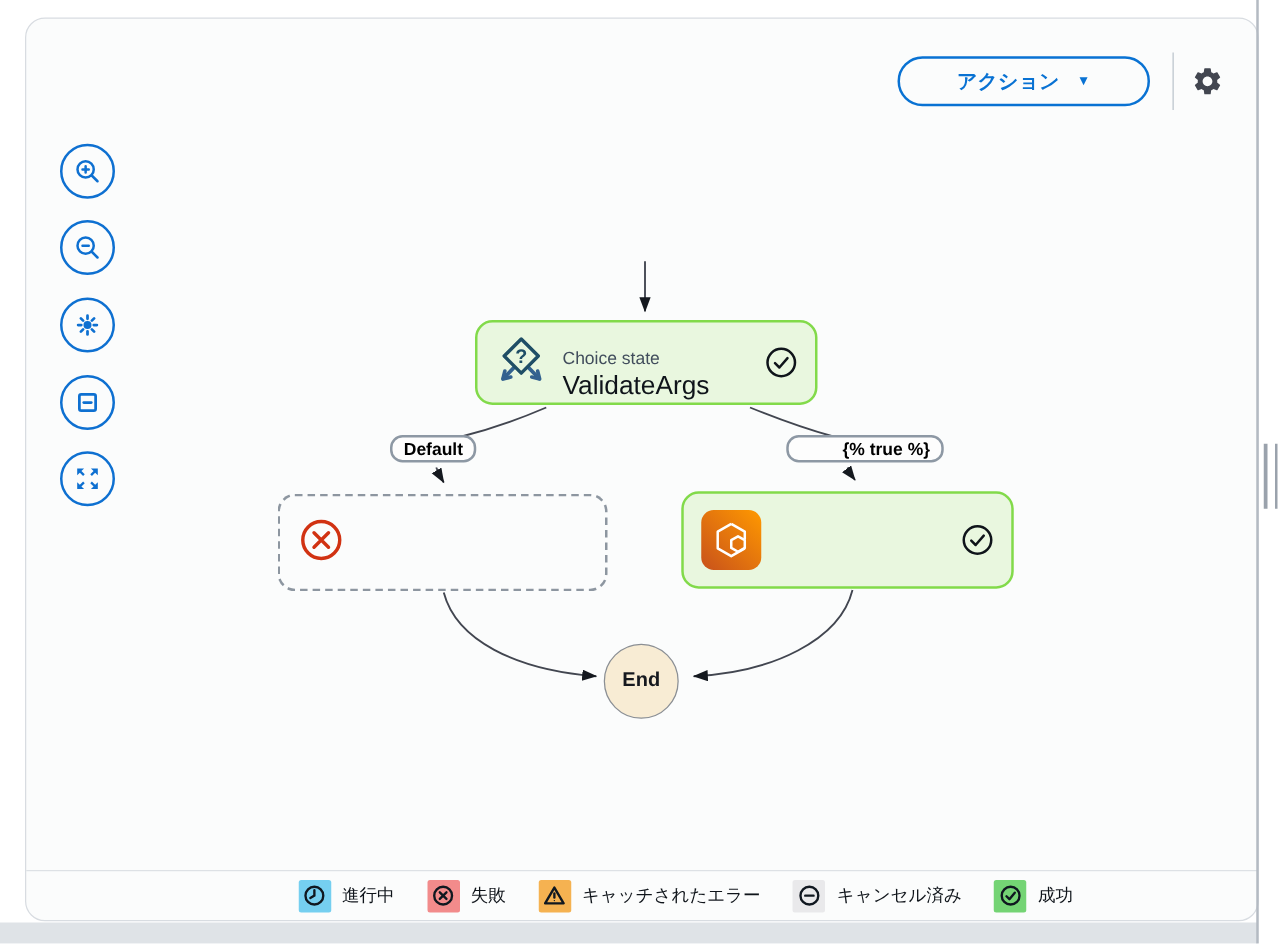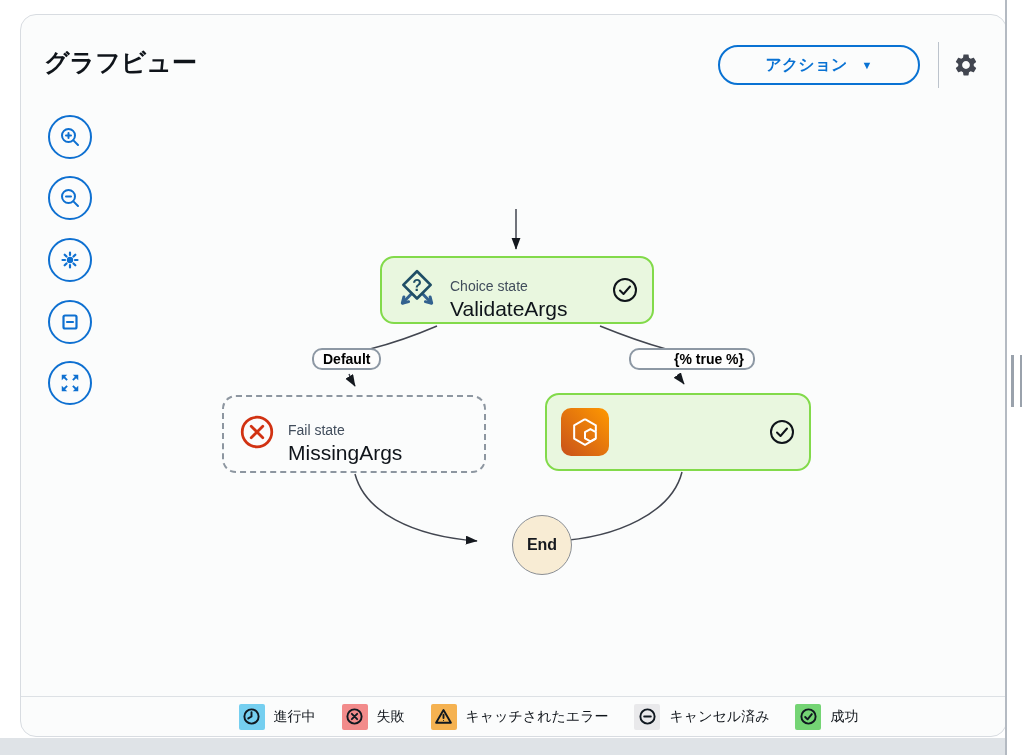--- a/index.html
+++ b/index.html
@@ -67,21 +67,20 @@
   .drag-handle i { display:block; width:2.5px; height:100%; background:#9aa2ac; }
 </style>
 </head>
 <body>
 
 <div id="stage">
 
   <div class="bottom-strip"></div>
   <div class="card"></div>
 
-  <h2 class="page-title">グラフビュー</h2>
   <button class="actions-btn">
     <span>アクション</span>
     <span class="caret">▼</span>
   </button>
   <div class="header-divider"></div>
   <button class="gear-btn">
     <span>
       <svg width="26" height="26" viewBox="0 0 24 24">
           <path fill="#424650" d="M19.14 12.94c.04-.3.06-.61.06-.94s-.02-.64-.07-.94l2.03-1.58c.18-.14.23-.41.12-.61l-1.92-3.32c-.12-.22-.37-.29-.59-.22l-2.39.96c-.5-.38-1.03-.7-1.62-.94l-.36-2.54c-.04-.24-.24-.41-.48-.41h-3.84c-.24 0-.43.17-.47.41l-.36 2.54c-.59.24-1.13.57-1.62.94l-2.39-.96c-.22-.08-.47 0-.59.22L2.74 8.87c-.12.21-.08.47.12.61l2.03 1.58c-.05.3-.09.63-.09.94s.02.64.07.94l-2.03 1.58c-.18.14-.23.41-.12.61l1.92 3.32c.12.22.37.29.59.22l2.39-.96c.5.38 1.03.7 1.62.94l.36 2.54c.05.24.24.41.48.41h3.84c.24 0 .44-.17.47-.41l.36-2.54c.59-.24 1.13-.56 1.62-.94l2.39.96c.22.08.47 0 .59-.22l1.92-3.32c.12-.22.07-.47-.12-.61l-2.01-1.58zM12 15.6c-1.98 0-3.6-1.62-3.6-3.6s1.62-3.6 3.6-3.6 3.6 1.62 3.6 3.6-1.62 3.6-3.6 3.6z"></path>
         </svg>
@@ -176,42 +175,38 @@
   <div class="edge-label" style="left:629px; top:348px;padding-left:43px;">
     <span>{% true %}</span>
   </div>
 
   <div class="state-node node-dashed" style="left:222px; top:395px; width:264px; height:78px;">
     <span>
       <svg width="38" height="38" viewBox="0 0 36 36" fill="none" stroke="#d13212" stroke-width="2.6" stroke-linecap="round">
         <circle cx="18" cy="18" r="14"></circle>
           <path d="M12.5 12.5 L23.5 23.5 M23.5 12.5 L12.5 23.5"></path>
       </svg></span>
-    <span class="node-texts">
-      <span class="node-type">Fail state</span>
-      <span class="node-name">MissingArgs</span>
-    </span>
   </div>
 
   <div class="state-node node-green" style="left:545px; top:393px; width:266px; height:78px;">
     <span class="ecs-icon">
       <svg width="40" height="40" viewBox="0 0 48 48" fill="none" stroke="#ffffff" stroke-width="2.4" stroke-linejoin="round">
         <path d="M24 8.5 L37 16 V23.5 M37 32 L24 39.5 L11 32 V16 L24 8.5"></path>
         <path d="M30.5 20.5 L37 24.2 V31.6 L30.5 35.3 L24 31.6 V24.2 Z"></path>
       </svg>
       </span>
     <span class="check-badge">
       <svg width="26" height="26" viewBox="0 0 26 26" fill="none" stroke="#0f141a" stroke-width="2" stroke-linecap="round" stroke-linejoin="round">
         <circle cx="13" cy="13" r="11"></circle>
           <path d="M8 13.5 L11.5 17 L18 9.5"></path>
       </svg>
       </span>
   </div>
 
-  <div class="terminal" style="left:512px; top:515px;">
+  <div class="terminal" style="left:483px; top:515px;">
     <span>End</span>
   </div>
 
   <div class="legend-bar">
     <span class="legend-item">
       <span class="legend-swatch sw-progress">
         <svg width="19" height="19" viewBox="0 0 20 20" fill="none" stroke="#101820" stroke-width="2" stroke-linecap="round">
           <circle cx="10" cy="10" r="7.5"></circle>
             <path d="M10 5.5 V10 L6.6 12"></path>
         </svg>

